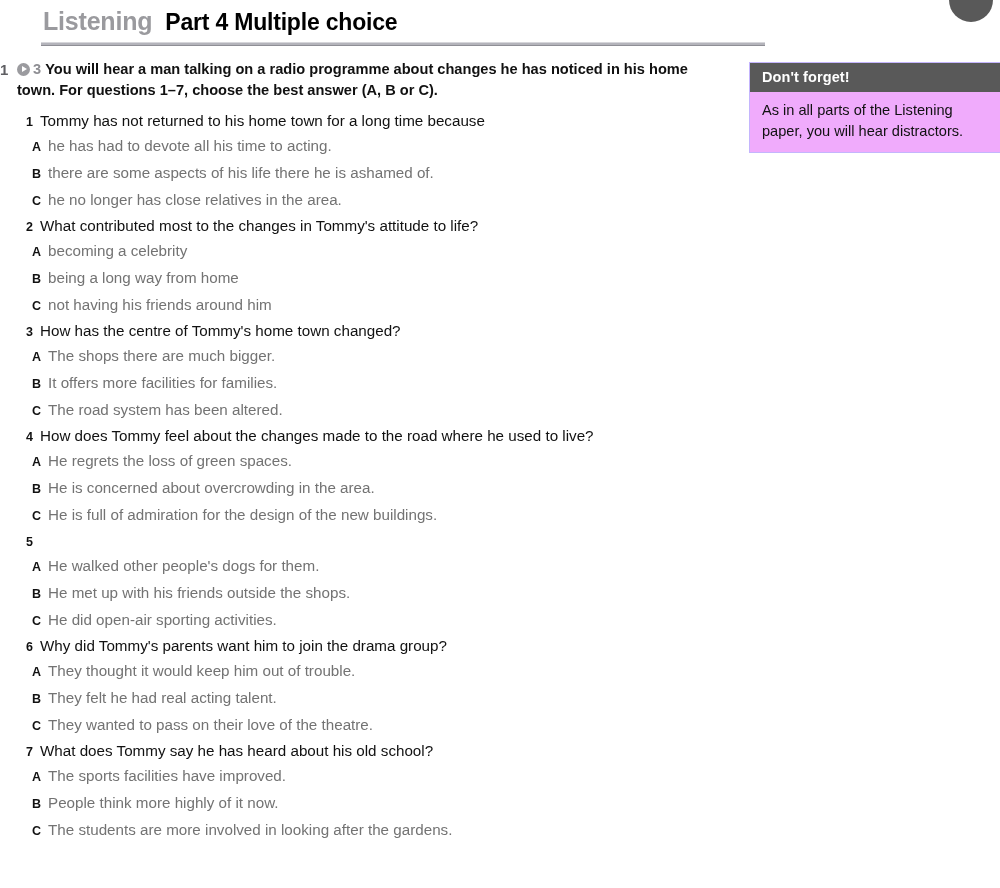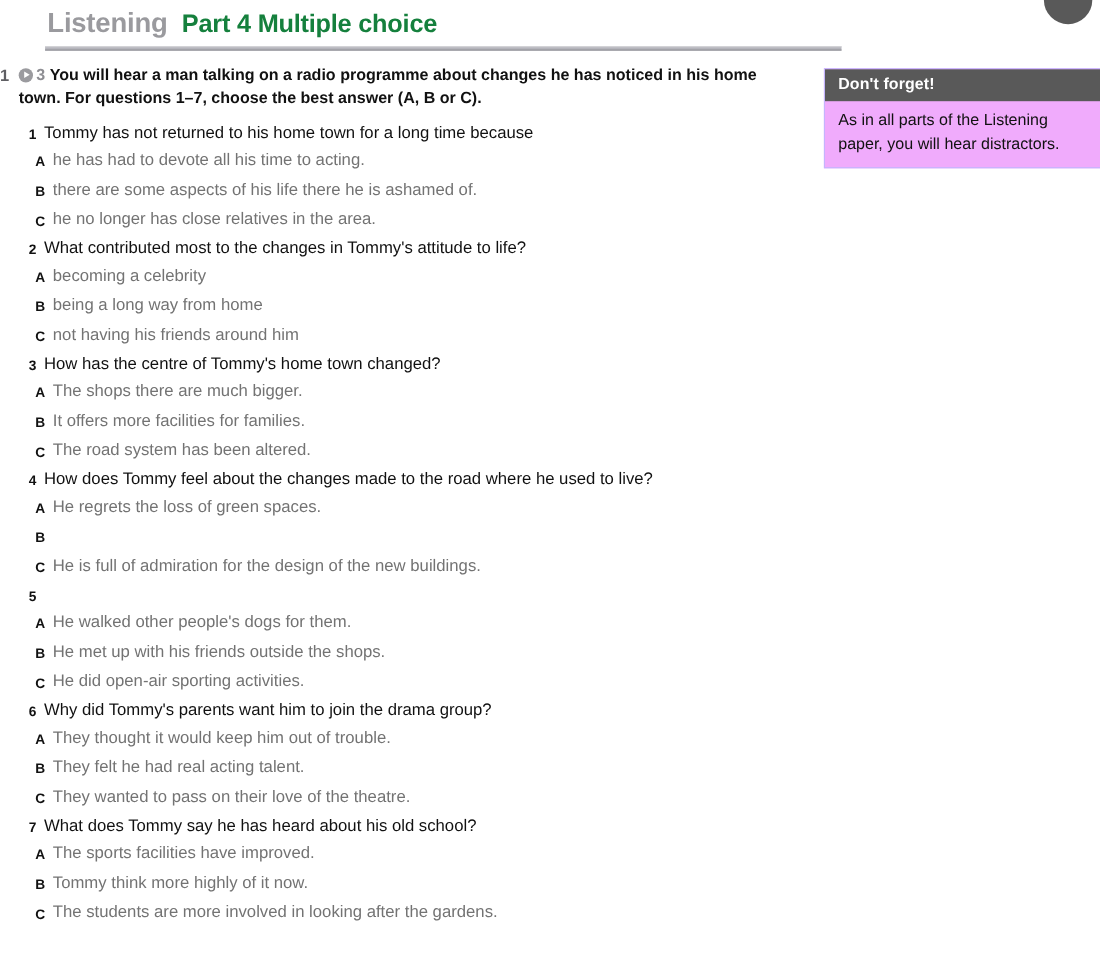--- a/index.html
+++ b/index.html
@@ -45,21 +45,21 @@
   #header .skill {
     font-size: 25px;
     font-weight: bold;
     letter-spacing: -0.2px;
     color: #9a9a9e;
   }
   #header .part {
     font-size: 23px;
     font-weight: bold;
     letter-spacing: -0.2px;
-    color: #15803d;
+    color: #000000;
     margin-left: 13px;
   }
   #header .rule {
     margin-top: 6px;
     height: 4px;
     width: 724px;
     background: #b4b4bb;
     border-top: 1px solid #d6d6da;
     border-bottom: 1px solid #8f8f96;
     box-sizing: border-box;
@@ -285,20 +285,21 @@
     <div class="q-stem">
       <div class="q-num">4</div>
       <div class="q-text">How does Tommy feel about the changes made to the road where he used to live?</div>
     </div>
     <div class="option">
       <div class="opt-letter">A</div>
       <div class="opt-text">He regrets the loss of green spaces.</div>
     </div>
     <div class="option">
       <div class="opt-letter">B</div>
+      <div class="opt-text">He is concerned about overcrowding in the area.</div>
     </div>
     <div class="option">
       <div class="opt-letter">C</div>
       <div class="opt-text">He is full of admiration for the design of the new buildings.</div>
     </div>
   </div>
 
   <div class="question">
     <div class="q-stem">
       <div class="q-num">5</div>
@@ -340,21 +341,21 @@
     <div class="q-stem">
       <div class="q-num">7</div>
       <div class="q-text">What does Tommy say he has heard about his old school?</div>
     </div>
     <div class="option">
       <div class="opt-letter">A</div>
       <div class="opt-text">The sports facilities have improved.</div>
     </div>
     <div class="option">
       <div class="opt-letter">B</div>
-      <div class="opt-text">Tommy think more highly of it now.</div>
+      <div class="opt-text">People think more highly of it now.</div>
     </div>
     <div class="option">
       <div class="opt-letter">C</div>
       <div class="opt-text">The students are more involved in looking after the gardens.</div>
     </div>
   </div>
 
 </div>
 
 <div id="dont-forget">

